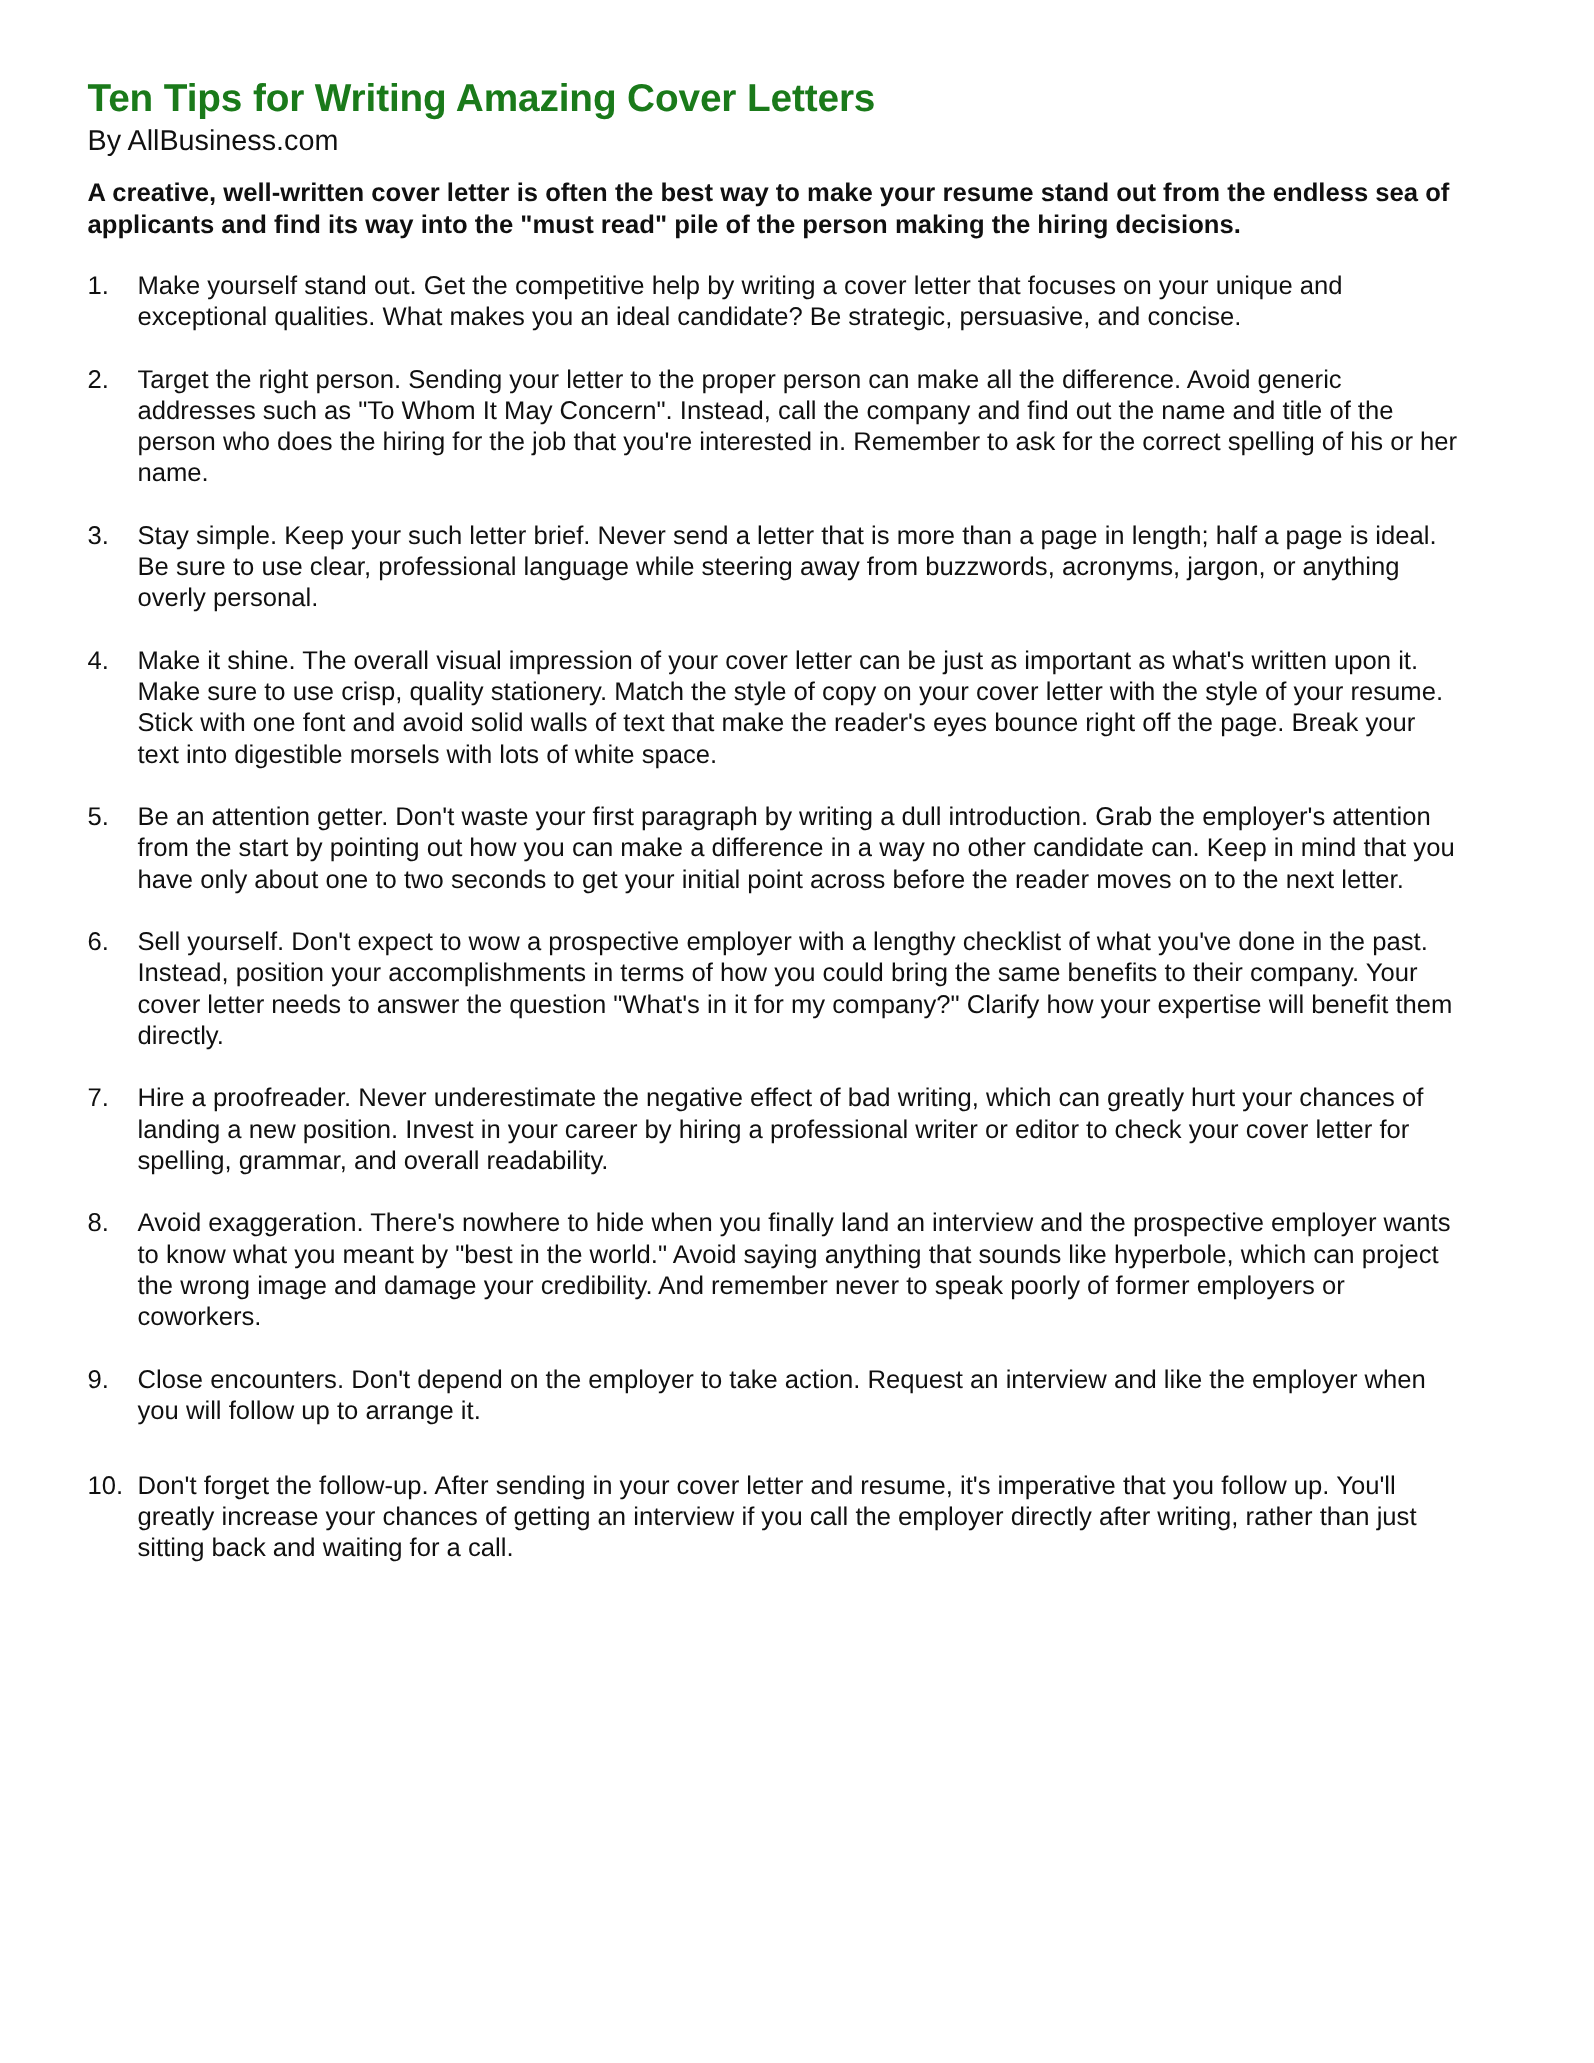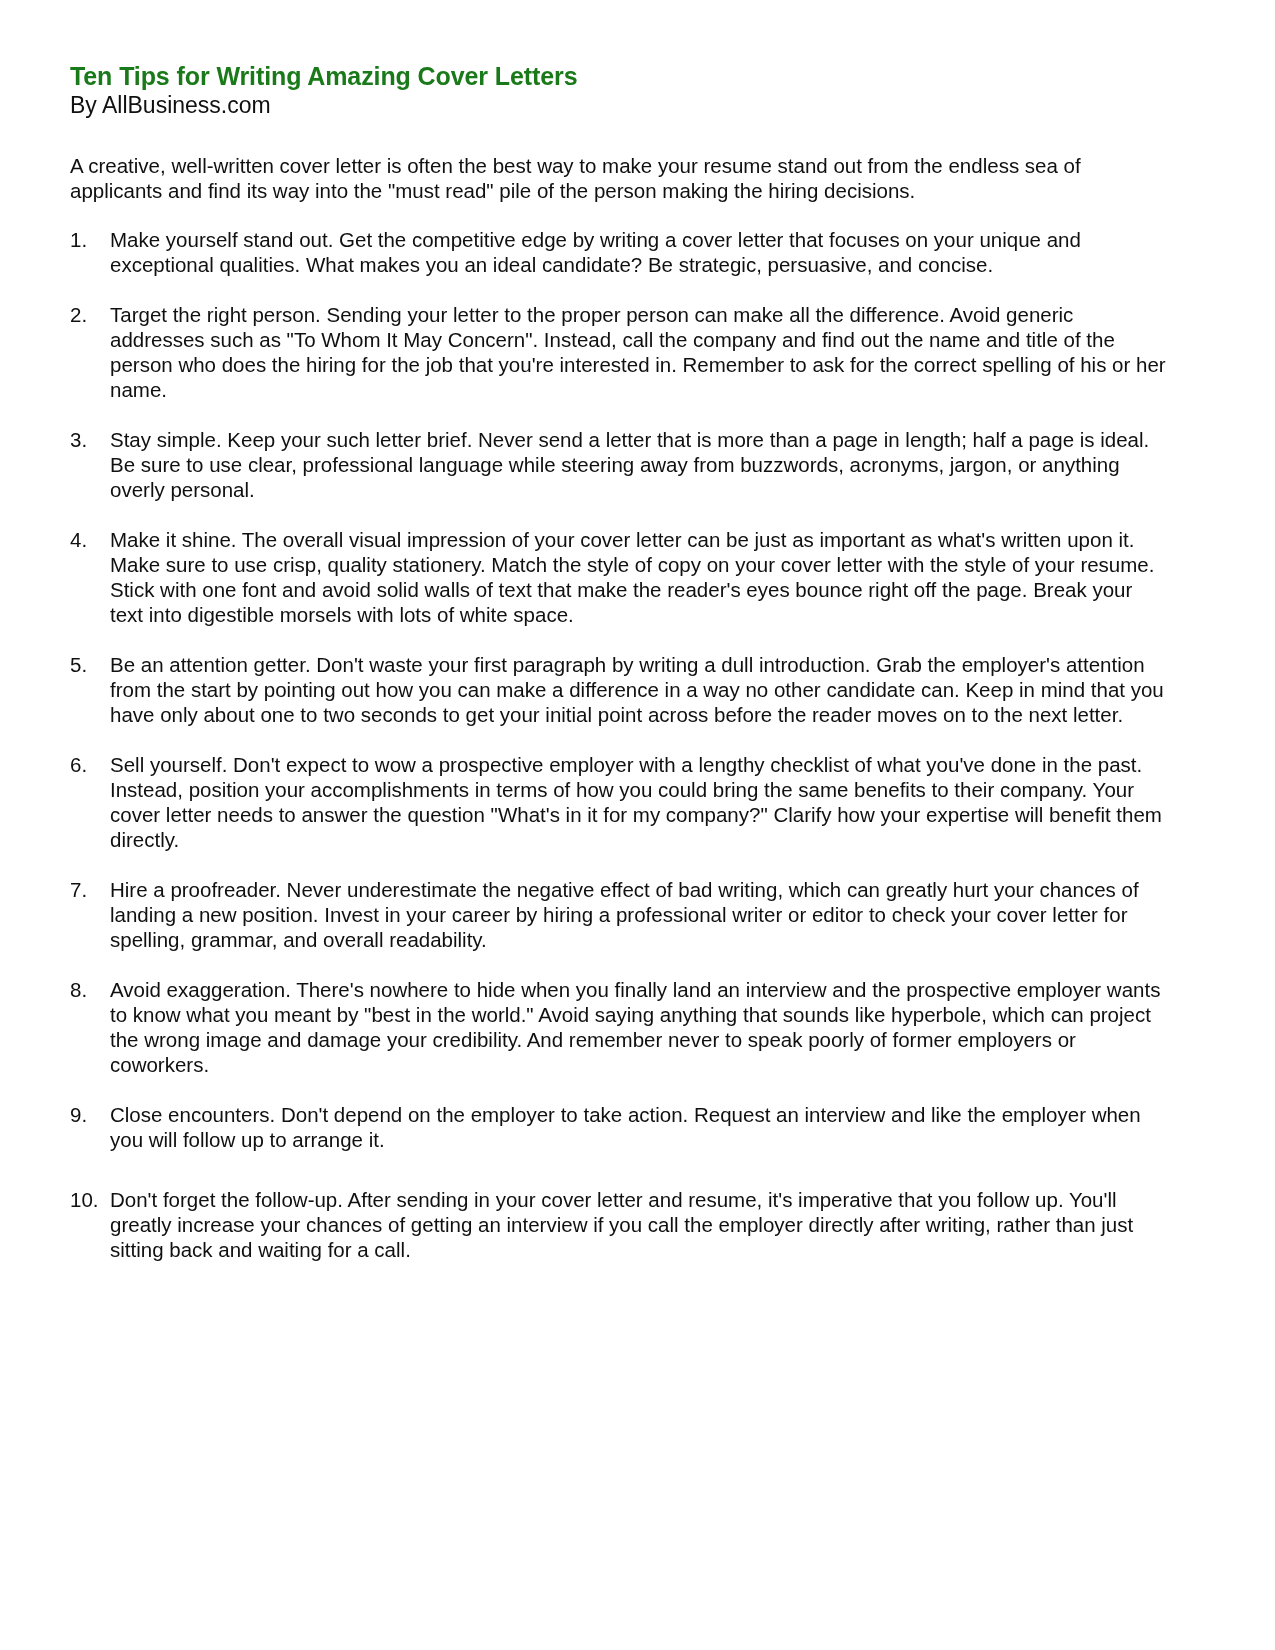--- a/index.html
+++ b/index.html
@@ -21,36 +21,37 @@
     background: #ffffff;
     box-sizing: border-box;
   }
   .content {
     position: absolute;
     left: 70px;
     top: 62px;
     width: 1098px;
   }
   .doc-title {
-    font-size: 25px;
+    font-size: 31px;
     font-weight: bold;
     color: #1a7a1a;
     line-height: 1.12;
     margin: 0 0 2px 0;
     letter-spacing: -0.1px;
   }
   .doc-byline {
     font-size: 23px;
     font-weight: normal;
     color: #101010;
     line-height: 1.2;
     margin: 0;
   }
   .intro-block {
-    margin-top: 33px;
+    margin-top: 16px;
+    font-weight: bold;
   }
   .para {
     font-size: 20.5px;
     line-height: 25px;
     color: #101010;
     margin: 0 0 25px 0;
     text-align: left;
   }
   .para:last-child {
     margin-bottom: 0;
@@ -96,21 +97,21 @@
 
     <div class="doc-byline">By AllBusiness.com</div>
 
     <div class="intro-block">
       <p class="para">A creative, well-written cover letter is often the best way to make your resume stand out from the endless sea of applicants and find its way into the "must read" pile of the person making the hiring decisions.</p>
     </div>
 
     <ol class="tips-list">
       <li class="tip-item">
         <span class="tip-num">1.</span>
-        <span class="tip-text">Make yourself stand out. Get the competitive edge by writing a cover letter that focuses on your unique and exceptional qualities. What makes you an ideal candidate? Be strategic, persuasive, and concise.</span>
+        <span class="tip-text">Make yourself stand out. Get the competitive help by writing a cover letter that focuses on your unique and exceptional qualities. What makes you an ideal candidate? Be strategic, persuasive, and concise.</span>
       </li>
       <li class="tip-item">
         <span class="tip-num">2.</span>
         <span class="tip-text">Target the right person. Sending your letter to the proper person can make all the difference. Avoid generic addresses such as "To Whom It May Concern".  Instead, call the company and find out the name and title of the person who does the hiring for the job that you're interested in. Remember to ask for the correct spelling of his or her name.</span>
       </li>
       <li class="tip-item">
         <span class="tip-num">3.</span>
         <span class="tip-text">Stay simple. Keep your such letter brief. Never send a letter that is more than a page in length; half a page is ideal. Be sure to use clear, professional language while steering away from buzzwords, acronyms, jargon, or anything overly personal.</span>
       </li>
       <li class="tip-item">

